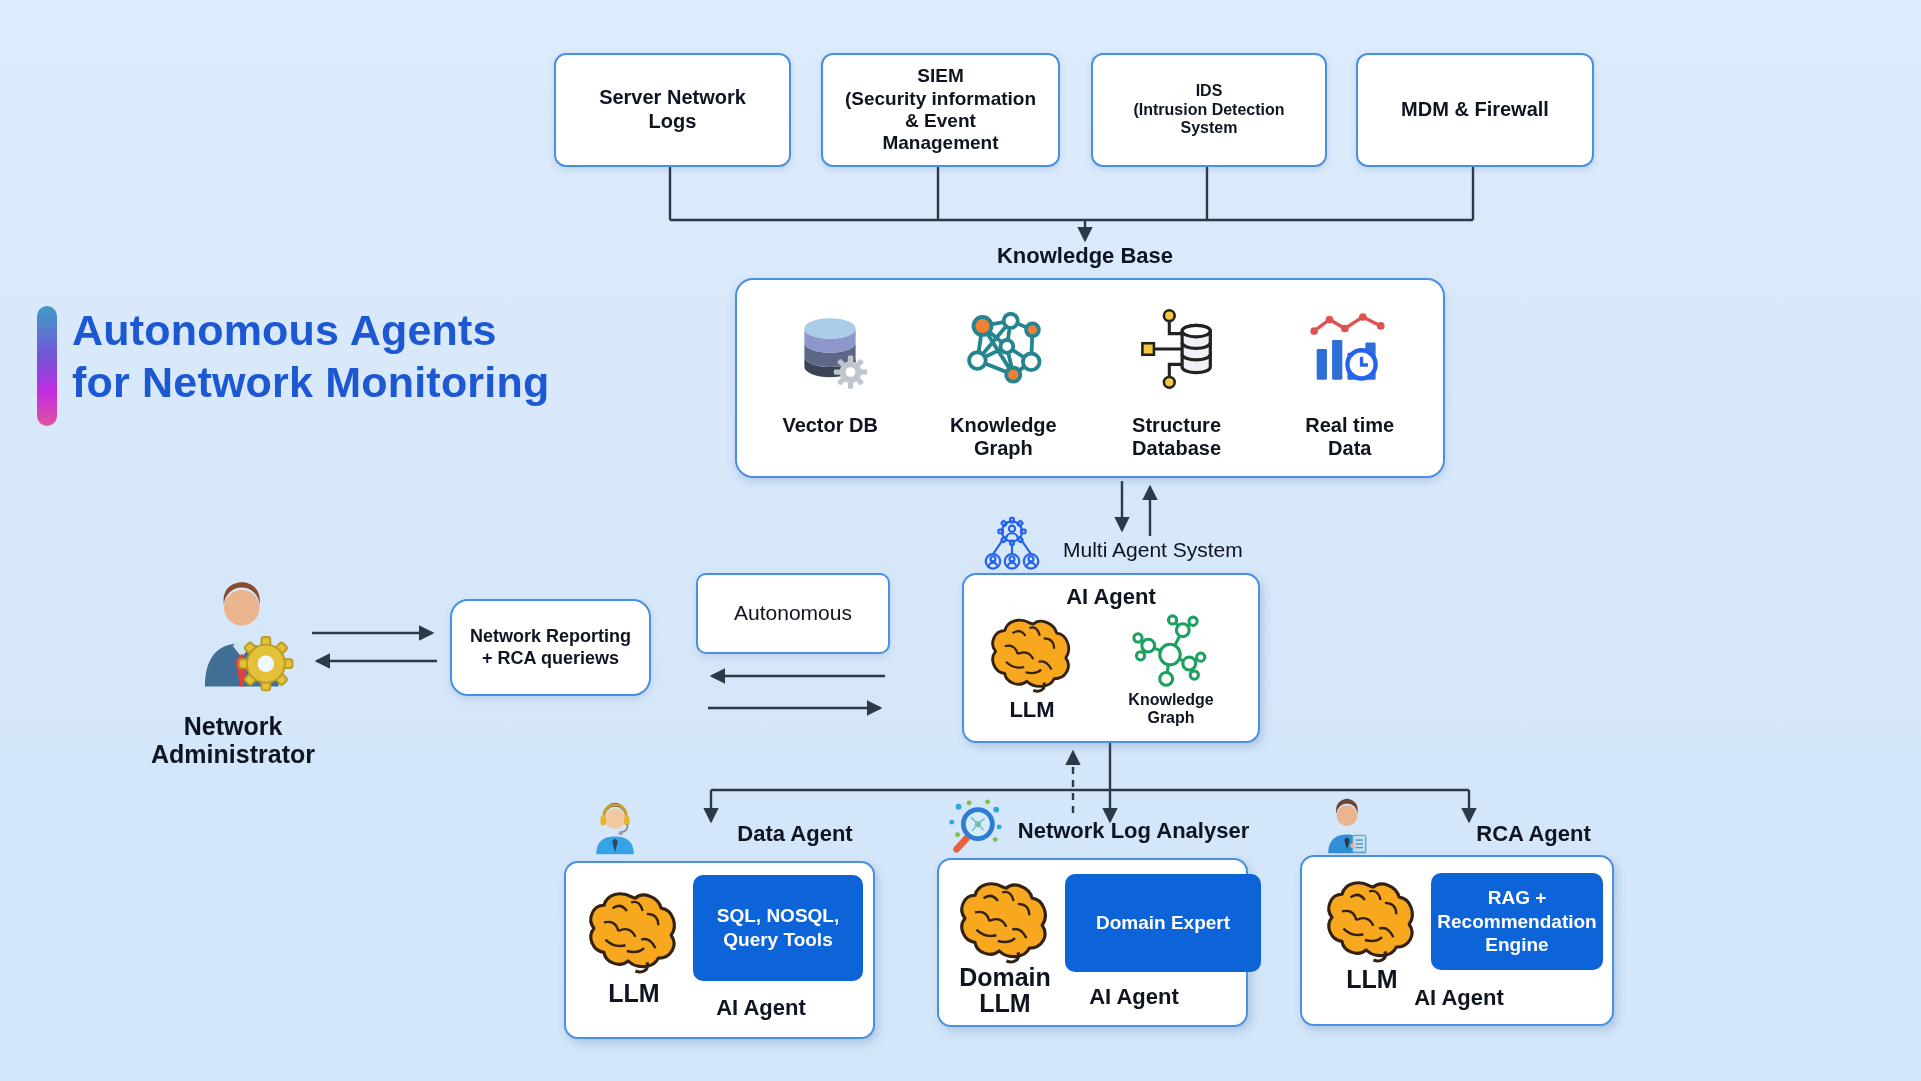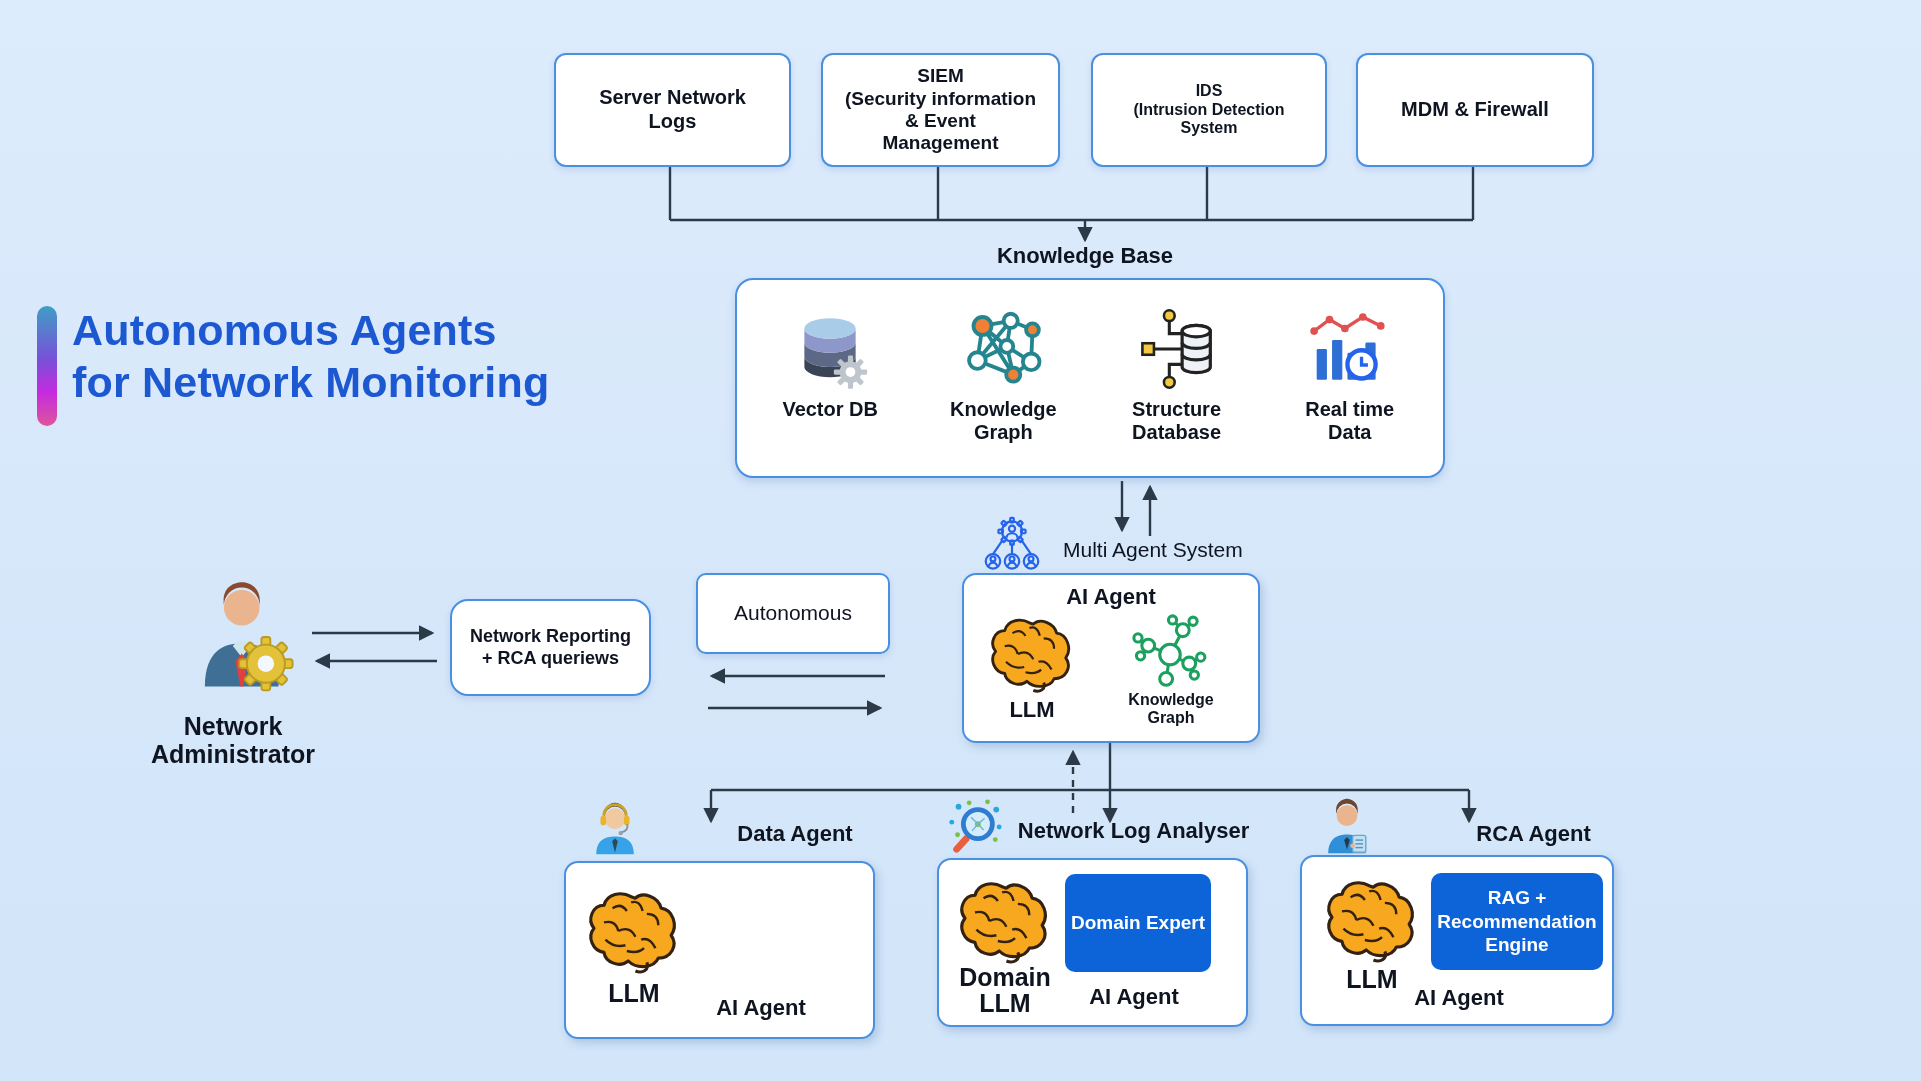--- a/index.html
+++ b/index.html
@@ -10,21 +10,21 @@
   .layer{position:absolute;left:0;top:0;pointer-events:none;}
   .node{position:absolute;background:#fff;border:2px solid #4a90e2;border-radius:12px;
         display:flex;align-items:center;justify-content:center;text-align:center;
         font-weight:600;line-height:1.18;white-space:pre-line;
         box-shadow:0 3px 7px rgba(70,110,180,.18);}
   .heading{position:absolute;font-weight:600;text-align:center;white-space:pre-line;}
   .kb-box{position:absolute;left:735px;top:278px;width:710px;height:200px;background:#fff;
           border:2px solid #4a90e2;border-radius:18px;display:flex;justify-content:space-evenly;
           align-items:flex-start;padding-top:28px;box-sizing:border-box;
           box-shadow:0 4px 9px rgba(70,110,180,.22);}
-  .kb-item{display:flex;flex-direction:column;align-items:center;width:160px;}
+  .kb-item{display:flex;flex-direction:column;align-items:center;width:160px;gap:16px;}
   .kb-item .lbl{margin-top:8px;font-size:20px;font-weight:600;text-align:center;white-space:pre-line;line-height:1.15;}
   .title-bar{position:absolute;left:37px;top:306px;width:20px;height:120px;border-radius:10px;
              background:linear-gradient(180deg,#3f9ec6 0%,#7a4fd8 45%,#c42be0 72%,#e0559a 100%);}
   .main-title{position:absolute;left:72px;top:304px;font-size:43px;font-weight:700;
               color:#1d58d3;line-height:1.22;white-space:pre-line;letter-spacing:.2px;}
   .agent-box{position:absolute;background:#fff;border:2px solid #4a90e2;border-radius:14px;
              box-shadow:3px 4px 8px rgba(90,125,175,.30);}
   .abs{position:absolute;}
   .blue-btn{position:absolute;background:#0d63d8;color:#fff;border-radius:10px;display:flex;
             align-items:center;justify-content:center;text-align:center;font-weight:600;
@@ -306,34 +306,36 @@
 
   <div class="agent-box" style="left:564px;top:861px;width:307px;height:174px;">
     <svg class="abs" style="left:18px;top:24px;" width="100" height="88" viewBox="0 0 70 60">
       <path d="M33 6 C26 2 16 4 14 12 C6 12 2 22 7 28 C2 34 6 44 14 45 C15 52 25 56 31 51 C37 57 49 56 52 49 C61 49 66 40 61 33 C66 26 62 15 54 14 C52 6 41 2 36 7 Z" fill="#f8a81f" stroke="#332211" stroke-width="2.2" stroke-linejoin="round"></path>
       <path d="M44 52 c2 5 -3 8 -8 6" fill="none" stroke="#332211" stroke-width="2.2"></path>
       <g fill="none" stroke="#332211" stroke-width="1.7">
         <path d="M20 14 q6 -4 10 2 M33 10 q6 -2 8 6 M14 24 q8 -2 10 6 M44 18 q8 0 8 8 M24 30 q8 -4 12 4 M15 36 q6 6 14 4 M40 36 q6 -2 10 6 M30 44 q8 2 12 -2"></path>
       </g>
     </svg>
     <div class="abs ctr" style="left:18px;top:116px;width:100px;font-size:25px;font-weight:600;">LLM</div>
+    <div class="blue-btn" style="left:127px;top:12px;width:170px;height:106px;font-size:19px;">SQL, NOSQL,
+Query Tools</div>
     <div class="abs ctr" style="left:110px;top:132px;width:170px;font-size:22px;font-weight:600;">AI Agent</div>
   </div>
 
   <div class="agent-box" style="left:937px;top:858px;width:307px;height:165px;">
     <svg class="abs" style="left:16px;top:18px;" width="100" height="86" viewBox="0 0 70 60">
       <path d="M33 6 C26 2 16 4 14 12 C6 12 2 22 7 28 C2 34 6 44 14 45 C15 52 25 56 31 51 C37 57 49 56 52 49 C61 49 66 40 61 33 C66 26 62 15 54 14 C52 6 41 2 36 7 Z" fill="#f8a81f" stroke="#332211" stroke-width="2.2" stroke-linejoin="round"></path>
       <path d="M44 52 c2 5 -3 8 -8 6" fill="none" stroke="#332211" stroke-width="2.2"></path>
       <g fill="none" stroke="#332211" stroke-width="1.7">
         <path d="M20 14 q6 -4 10 2 M33 10 q6 -2 8 6 M14 24 q8 -2 10 6 M44 18 q8 0 8 8 M24 30 q8 -4 12 4 M15 36 q6 6 14 4 M40 36 q6 -2 10 6 M30 44 q8 2 12 -2"></path>
       </g>
     </svg>
     <div class="abs ctr" style="left:10px;top:104px;width:112px;font-size:25px;font-weight:600;line-height:1.05;">Domain
 LLM</div>
-    <div class="blue-btn" style="left:126px;top:14px;width:146px;height:98px;font-size:19px;">Domain Expert</div>
+    <div class="blue-btn" style="left:126px;top:14px;width:196px;height:98px;font-size:19px;">Domain Expert</div>
     <div class="abs ctr" style="left:110px;top:124px;width:170px;font-size:22px;font-weight:600;">AI Agent</div>
   </div>
 
   <div class="agent-box" style="left:1300px;top:855px;width:310px;height:167px;">
     <svg class="abs" style="left:20px;top:20px;" width="100" height="86" viewBox="0 0 70 60">
       <path d="M33 6 C26 2 16 4 14 12 C6 12 2 22 7 28 C2 34 6 44 14 45 C15 52 25 56 31 51 C37 57 49 56 52 49 C61 49 66 40 61 33 C66 26 62 15 54 14 C52 6 41 2 36 7 Z" fill="#f8a81f" stroke="#332211" stroke-width="2.2" stroke-linejoin="round"></path>
       <path d="M44 52 c2 5 -3 8 -8 6" fill="none" stroke="#332211" stroke-width="2.2"></path>
       <g fill="none" stroke="#332211" stroke-width="1.7">
         <path d="M20 14 q6 -4 10 2 M33 10 q6 -2 8 6 M14 24 q8 -2 10 6 M44 18 q8 0 8 8 M24 30 q8 -4 12 4 M15 36 q6 6 14 4 M40 36 q6 -2 10 6 M30 44 q8 2 12 -2"></path>
       </g>

